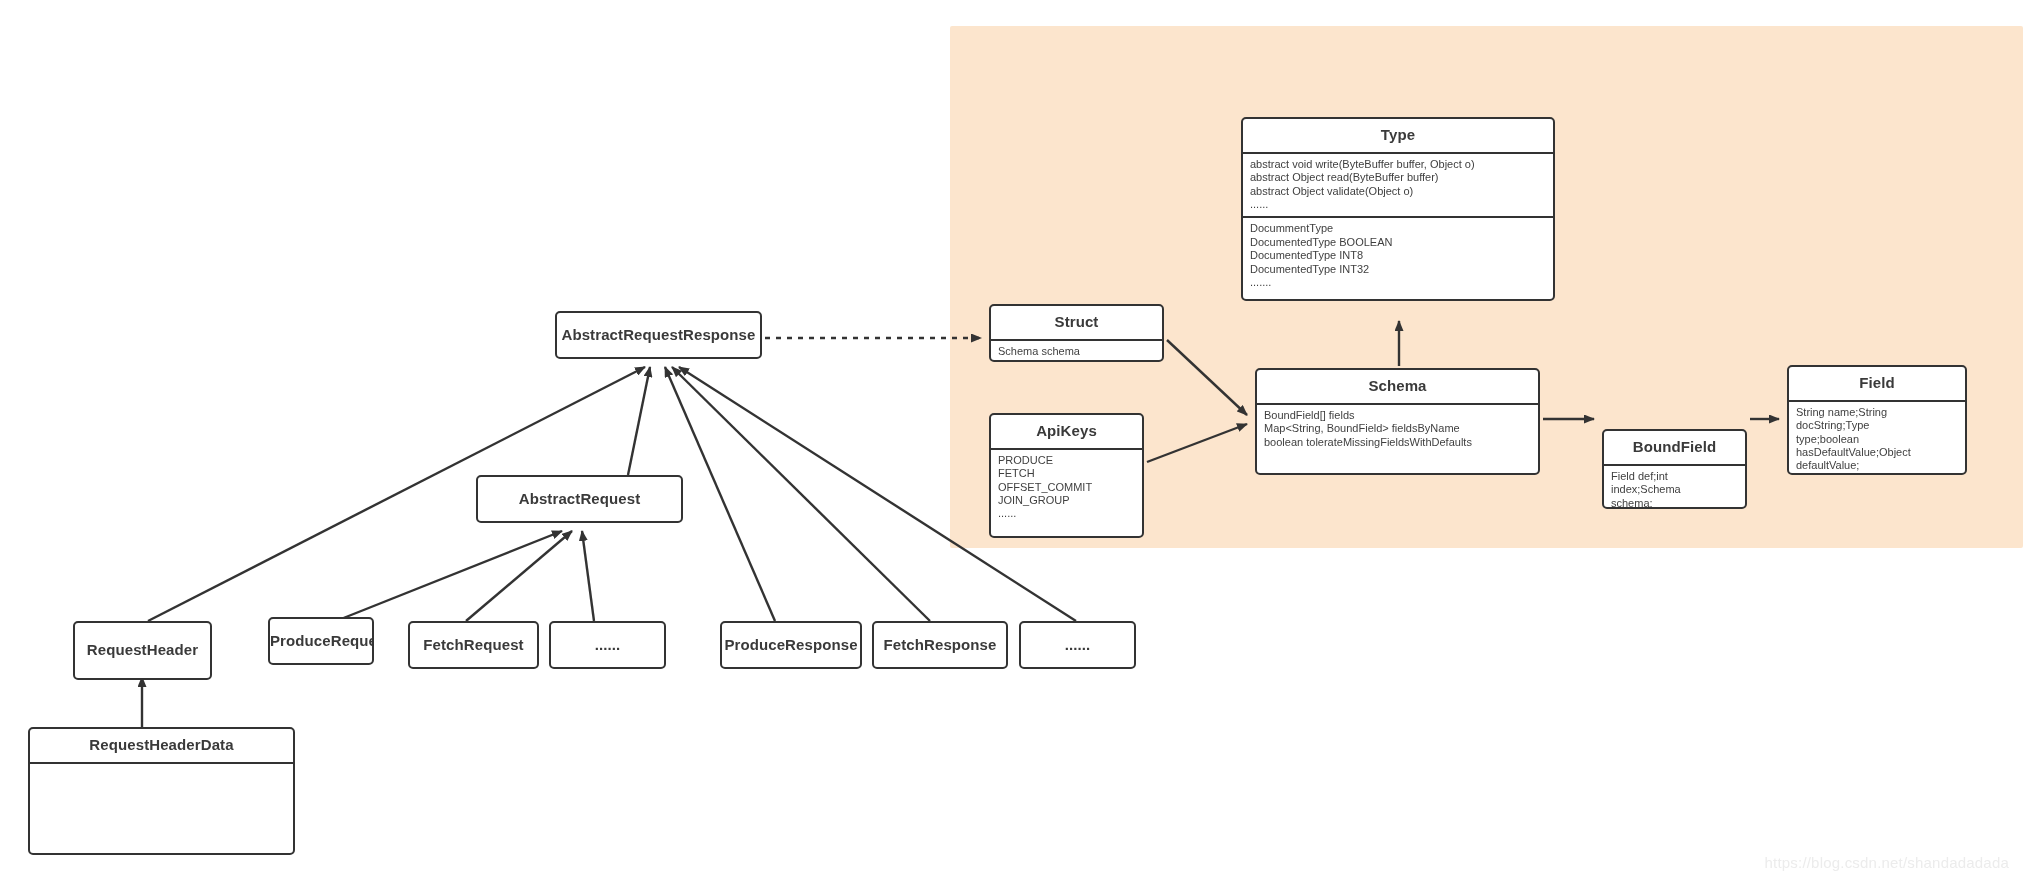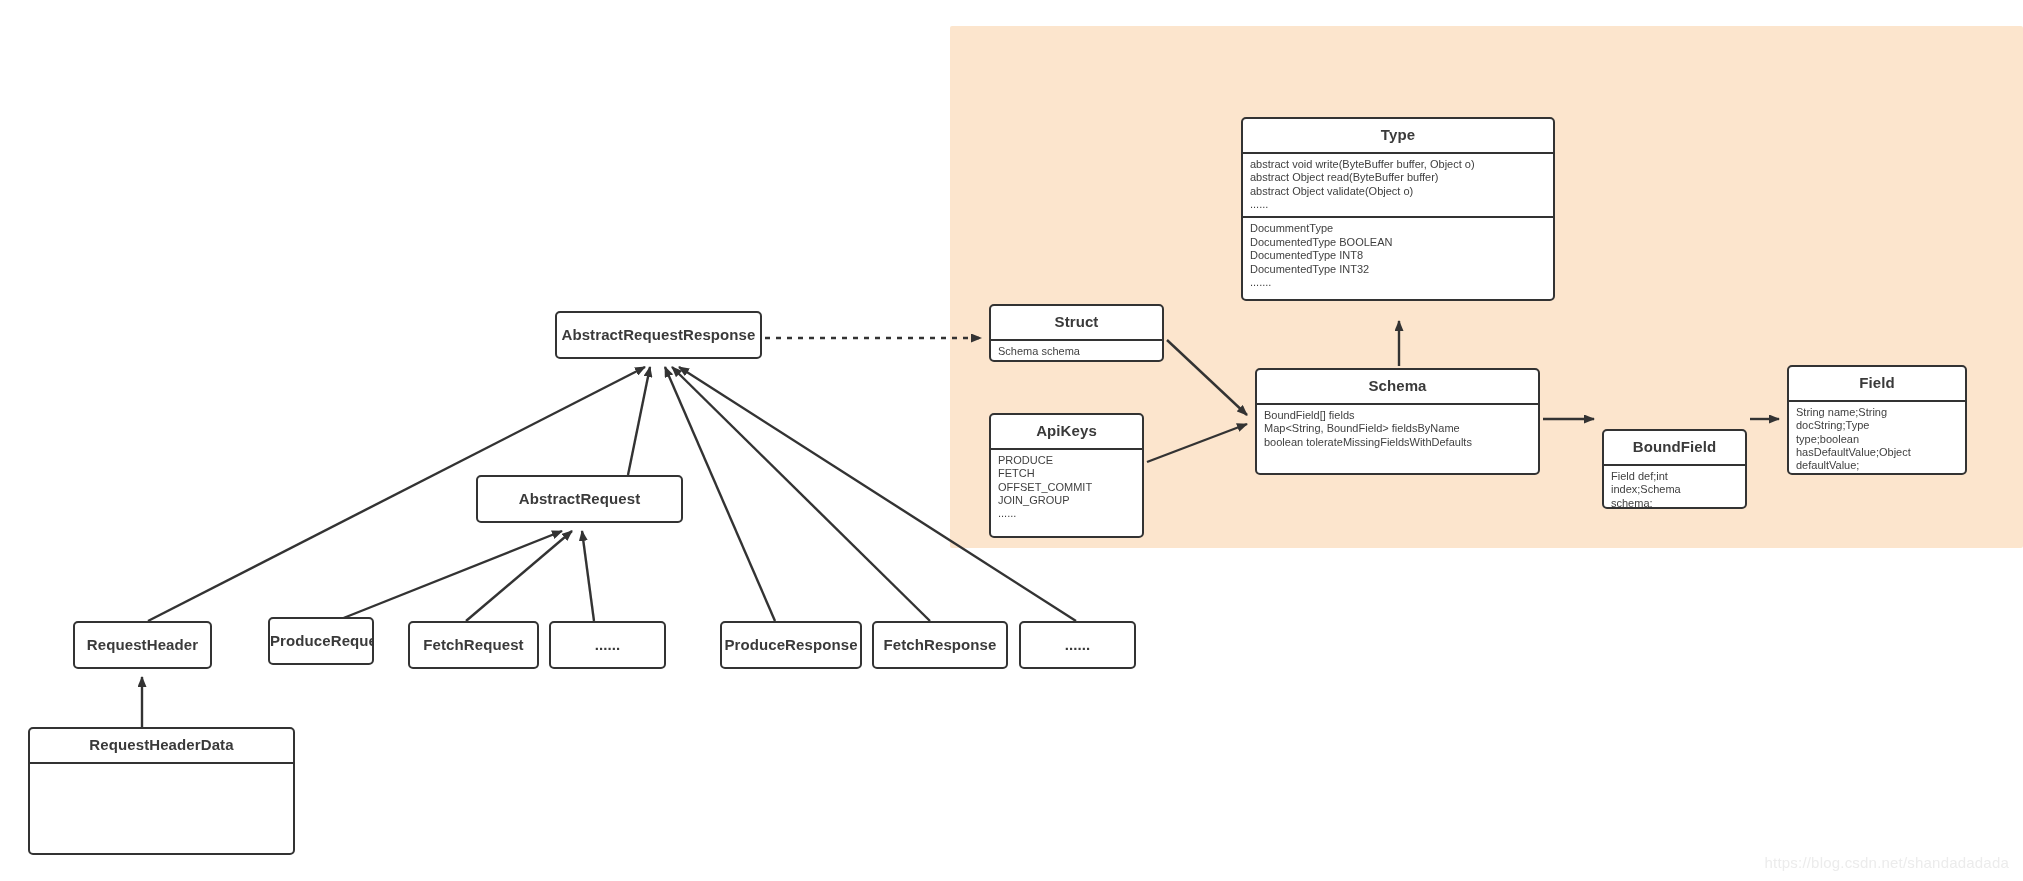--- a/index.html
+++ b/index.html
@@ -168,21 +168,21 @@
 type;boolean
 hasDefaultValue;Object
 defaultValue;</div>
       </div>
       <div class="uml-box plain" style="left: 555px; top: 311px; width: 207px; height: 48px;">
         <div class="uml-title">AbstractRequestResponse</div>
       </div>
       <div class="uml-box plain" style="left: 476px; top: 475px; width: 207px; height: 48px;">
         <div class="uml-title">AbstractRequest</div>
       </div>
-      <div class="uml-box plain" style="left: 73px; top: 621px; width: 139px; height: 48px;">
+      <div class="uml-box plain" style="left: 73px; top: 621px; width: 139px; height: 59px;">
         <div class="uml-title">RequestHeader</div>
       </div>
       <div class="uml-box plain" style="left: 268px; top: 617px; width: 106px; height: 48px;">
         <div class="uml-title">ProduceRequest</div>
       </div>
       <div class="uml-box plain" style="left: 408px; top: 621px; width: 131px; height: 48px;">
         <div class="uml-title">FetchRequest</div>
       </div>
       <div class="uml-box plain" style="left: 549px; top: 621px; width: 117px; height: 48px;">
         <div class="uml-title">......</div>

